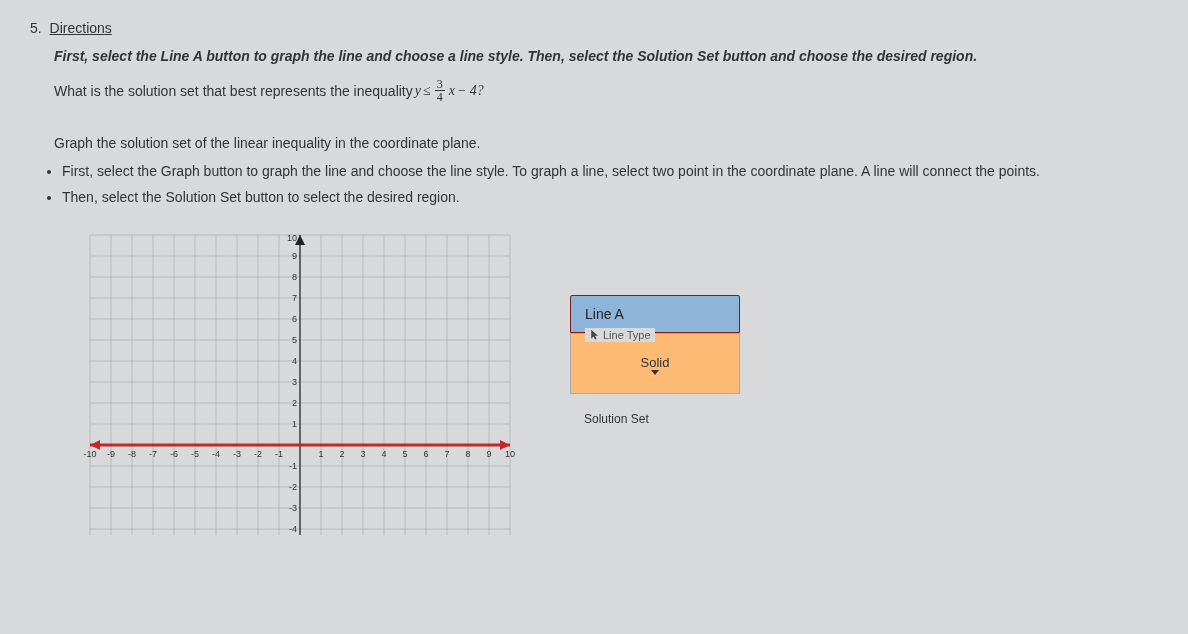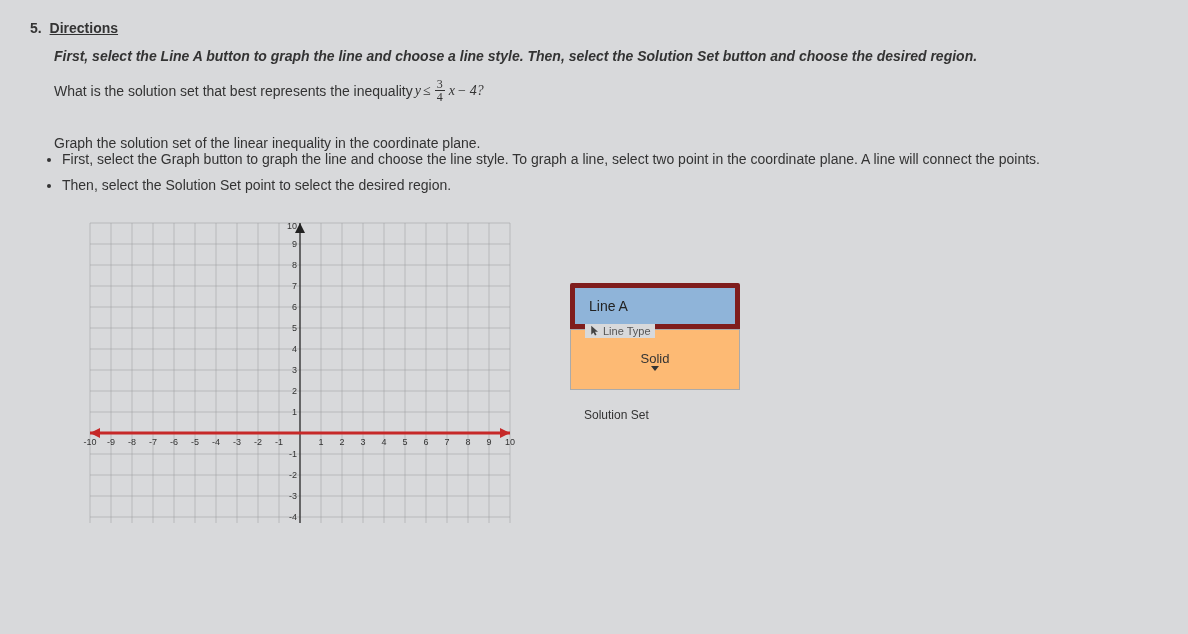--- a/index.html
+++ b/index.html
@@ -6,21 +6,20 @@
     body {
       font-family: Arial, Helvetica, sans-serif;
       background: #d8d9db;
       color: #333;
       padding: 20px 30px;
       width: 1188px;
       font-size: 14px;
     }
     .question-header {
       margin-bottom: 12px;
-      font-weight: bold;
     }
     .qnum { display: inline; }
     .directions-link {
       text-decoration: underline;
       color: #333;
       display: inline;
       margin-left: 4px;
     }
     .instruction-main {
       font-style: italic;
@@ -45,30 +44,30 @@
       flex-direction: column;
       align-items: center;
       vertical-align: middle;
       margin: 0 2px;
       font-size: 12px;
       line-height: 1;
       font-family: 'Times New Roman', serif;
     }
     .fraction .num { border-bottom: 1px solid #333; padding: 0 2px; }
     .fraction .den { padding: 0 2px; }
-    .sub-instruction { margin-left: 24px; }
+    .sub-instruction { margin-left: 24px; margin-bottom: 12px; }
     .bullet-list { list-style: disc; margin-left: 32px; margin-bottom: 20px; }
     .bullet-list li { margin-bottom: 10px; }
     .graph-tools-row { display: flex; align-items: flex-start; gap: 40px; margin-left: 40px; }
     .graph-wrap { position: relative; width: 460px; height: 320px; }
     svg.graph { background: #d8d9db; }
     .tools { width: 170px; margin-top: 70px; }
     .line-a-btn {
       background: #8fb4d9;
-      border: 5px solid #7f1d1d;
+      border: 1px solid #7f1d1d;
       color: #222;
       padding: 10px 14px;
       width: 100%;
       text-align: left;
       font-size: 14px;
       border-radius: 2px 2px 0 0;
       cursor: pointer;
     }
     .line-type-panel {
       border: 1px solid #aaa;
@@ -138,21 +137,21 @@
     <span class="den">4</span>
   </span>
   <span class="math">x</span>
   <span class="math"> − 4?</span>
 </p>
 
 <p class="sub-instruction">Graph the solution set of the linear inequality in the coordinate plane.</p>
 
 <ul class="bullet-list">
   <li>First, select the Graph button to graph the line and choose the line style. To graph a line, select two point in the coordinate plane. A line will connect the points.</li>
-  <li>Then, select the Solution Set point to select the desired region.</li>
+  <li>Then, select the Solution Set button to select the desired region.</li>
 </ul>
 
 <div class="graph-tools-row">
   <div class="graph-wrap">
     <svg class="graph" width="460" height="320" viewBox="0 0 460 320">
 
       <g stroke="#999" stroke-width="0.5">
 
         <line x1="20" y1="10" x2="20" y2="310"></line>
           <line x1="41" y1="10" x2="41" y2="310"></line>

